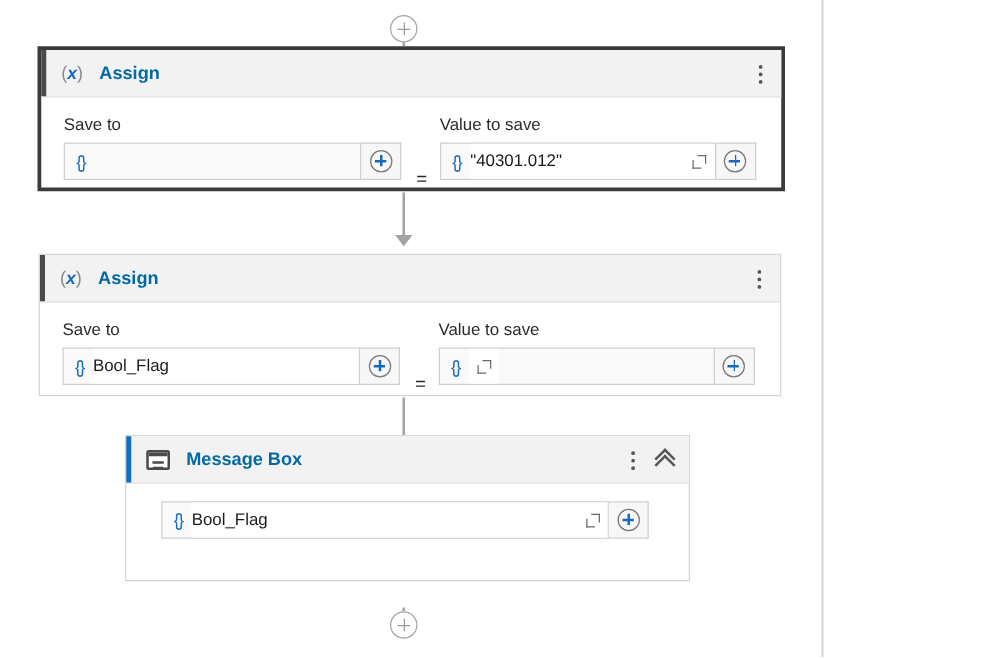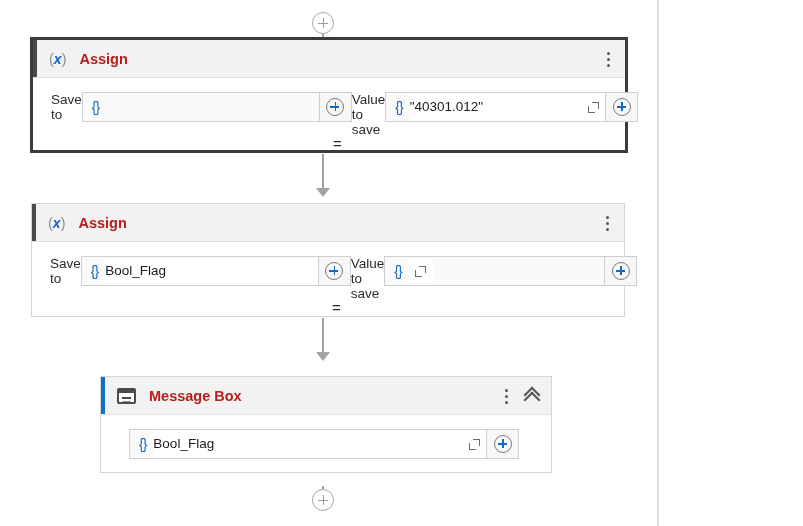--- a/index.html
+++ b/index.html
@@ -123,21 +123,21 @@
     position: absolute;
     left: 2.5px; top: 7px;
     width: 9px; height: 2px;
     background: #4a4a4a;
     box-shadow: 0 4px 0 -0.4px #4a4a4a;
   }
   .hdr-title {
     margin-left: 13px;
     font-size: 14.5px;
     font-weight: bold;
-    color: #b91c1c;
+    color: #0369a1;
   }
   .hdr-actions {
     position: absolute;
     right: 10px; top: 0; bottom: 0;
     display: flex;
     align-items: center;
     gap: 10px;
   }
   .kebab {
     width: 14px; height: 20px;
@@ -171,21 +171,21 @@
   .chev-up i:nth-child(2) { top: 7px; }
 
   
   .card-body {
     padding: 14px 18px 16px 18px;
   }
   .field-row {
     display: flex;
     align-items: flex-start;
   }
-  .field-col { display: flex; }
+  .field-col { display: flex; flex-direction: column; }
   .field-label {
     font-size: 13.5px;
     color: #2b2b2b;
     margin-bottom: 7px;
   }
   .req {
     color: #0f6fc5;
     font-size: 13px;
   }
 
@@ -502,21 +502,21 @@
             </div>
           </div>
         </div>
       </div>
     </div>
   </div>
 
   <div class="conn-line" style="left:322.3px; top:318px; height:38px;"></div>
   <div class="conn-arrow" style="left:316px; top:352px;"></div>
 
-  <div class="card" style="left:100px; top:376px; width:452px; height:97px;">
+  <div class="card" style="left:100px; top:348px; width:452px; height:117px;">
     <div class="card-header">
       <div class="accent blue"></div>
       <div class="hdr-icon">
         <span class="msgbox-icon"></span>
       </div>
       <div class="hdr-title">Message Box</div>
       <div class="hdr-actions">
         <div class="kebab">
           <i></i>
             <i></i>

